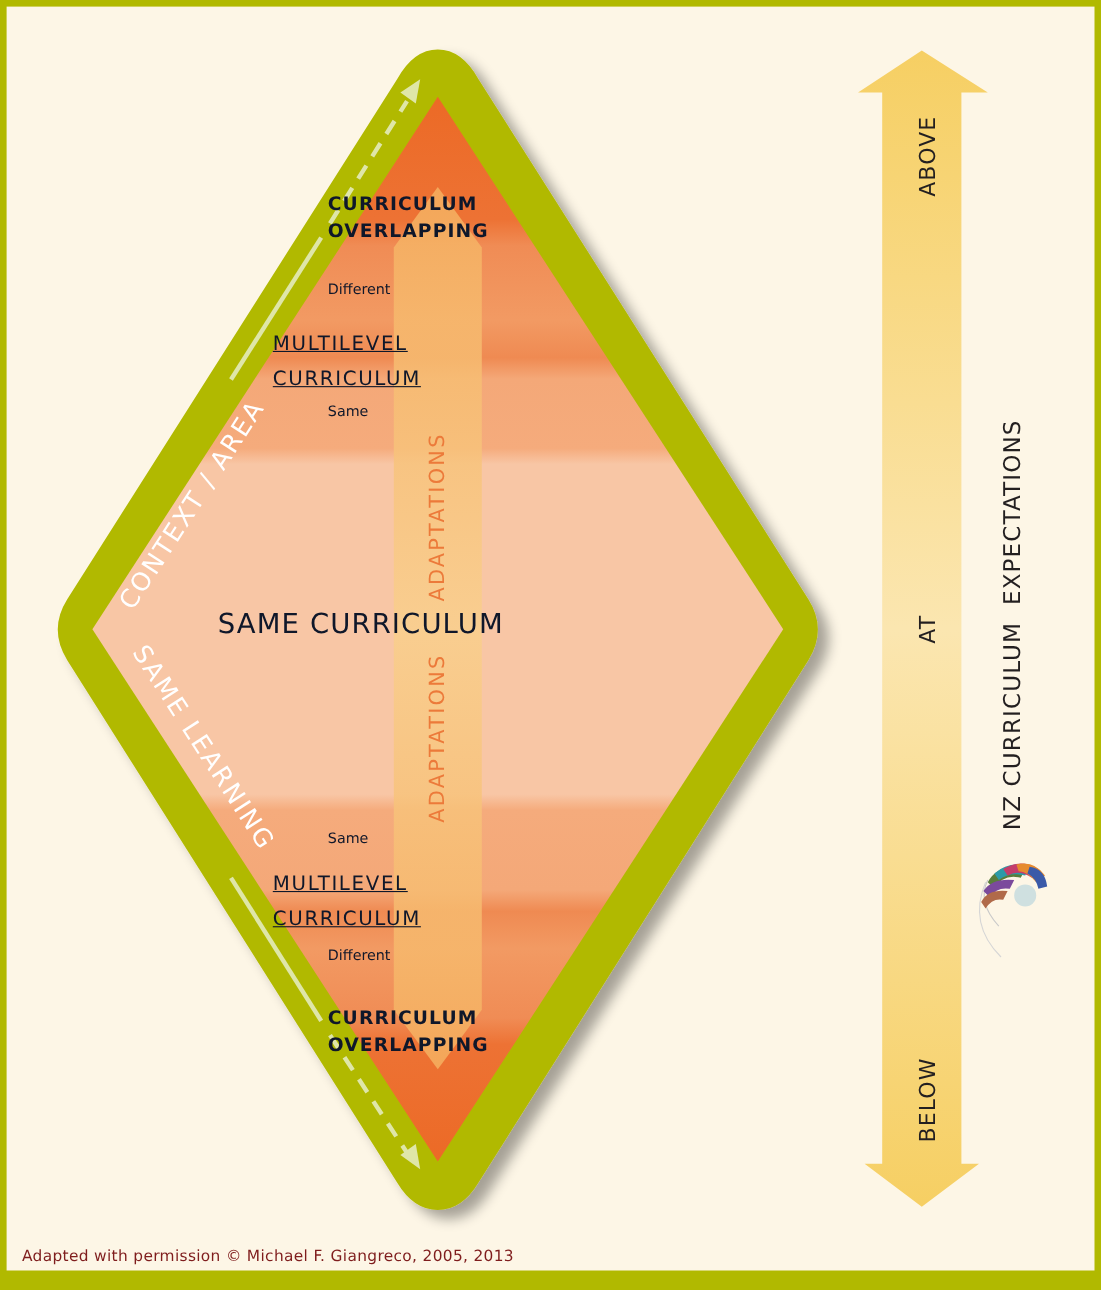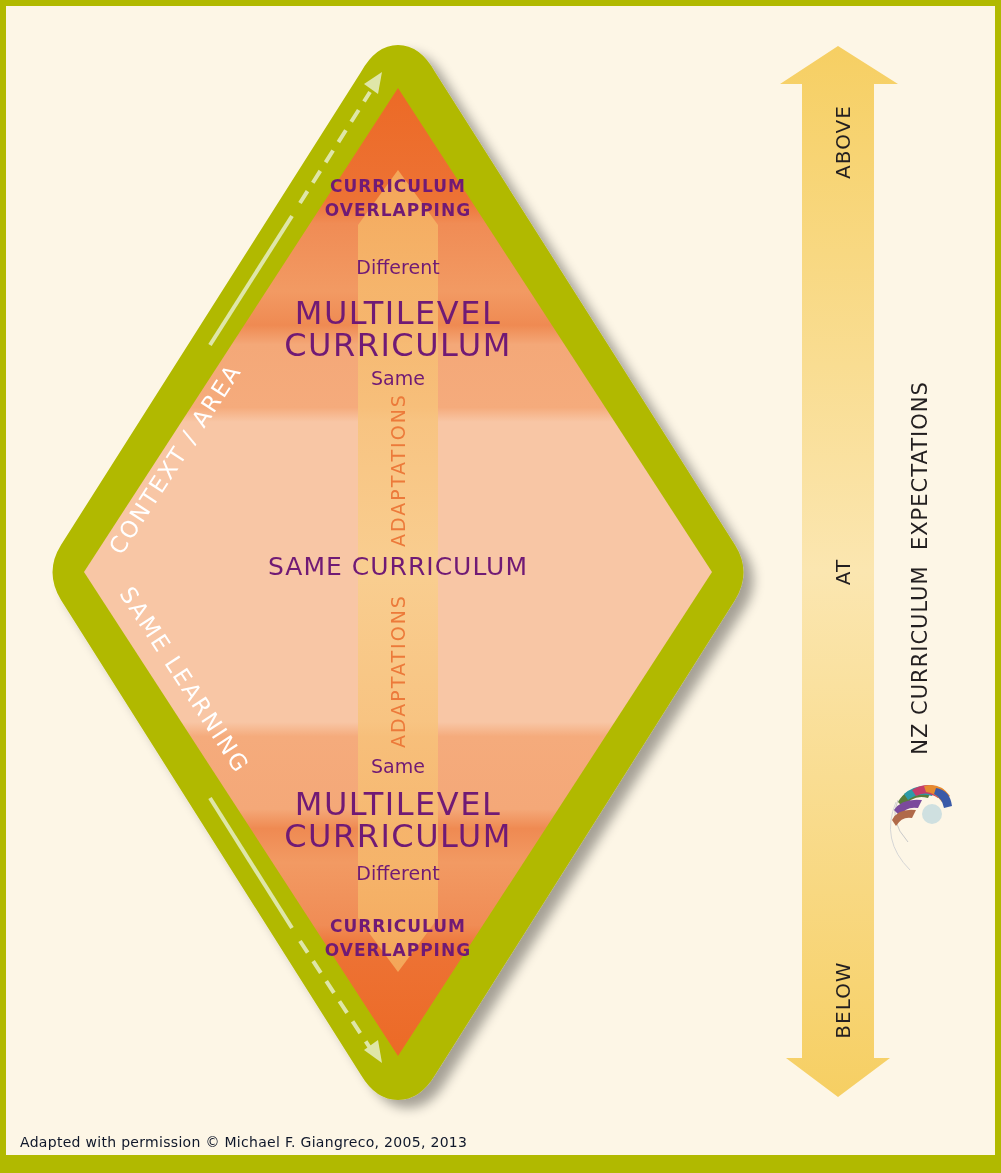--- a/index.html
+++ b/index.html
@@ -6,29 +6,29 @@
   body {
     width: 1001px; height: 1173px; overflow: hidden;
     background: #b1b900;
     font-family: "DejaVu Sans", sans-serif;
   }
   .frame {
     position: absolute; left: 6px; top: 6px; width: 989px; height: 1149px;
     background: #fdf6e6;
   }
   svg.stage { position: absolute; left: 0; top: 0; }
-  .lbl { position: absolute; text-align: center; color: #701a75; white-space: nowrap; }
+  .lbl { position: absolute; text-align: left; color: #0f172a; white-space: nowrap; }
   .band-title { font-size: 20px; font-weight: bold; letter-spacing: 1px; line-height: 31px; }
-  .band-big { font-size: 32px; letter-spacing: 1.5px; line-height: 32px; }
+  .band-big { font-size: 18px; letter-spacing: 1.5px; line-height: 32px; text-decoration: underline; }
   .band-main { font-size: 25px; letter-spacing: 1px; }
-  .sub { font-size: 19px; }
+  .sub { font-size: 13px; }
   .rot { position: absolute; white-space: nowrap; transform-origin: center center; }
   .footer {
     position: absolute; left: 20px; top: 1134px;
-    font-size: 14px; color: #0f172a; letter-spacing: 0.3px;
+    font-size: 14px; color: #7f1d1d; letter-spacing: 0.3px;
   }
 </style>
 </head>
 <body>
 
 <div class="frame"></div>
 
 <svg class="stage" width="1001" height="1173" viewBox="0 0 1001 1173">
   <defs>
     <linearGradient id="innerGrad" x1="0" y1="0" x2="0" y2="1">

